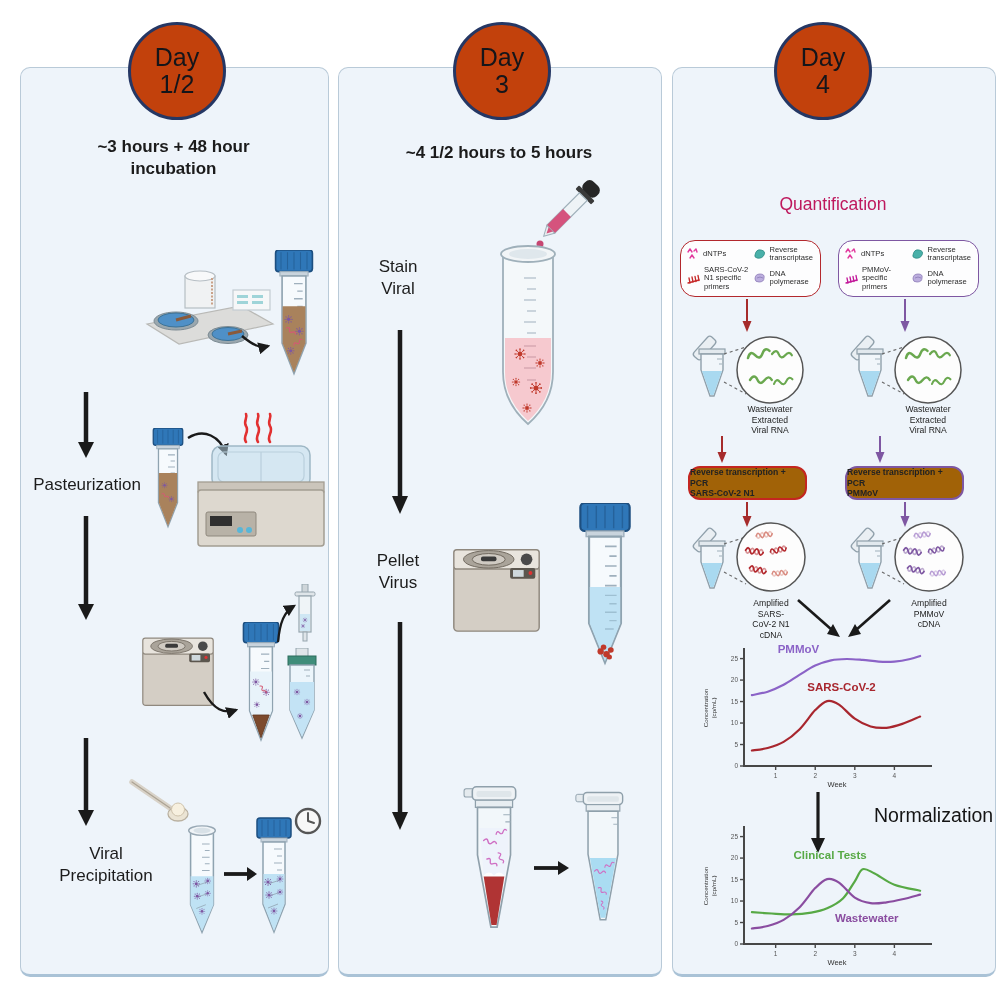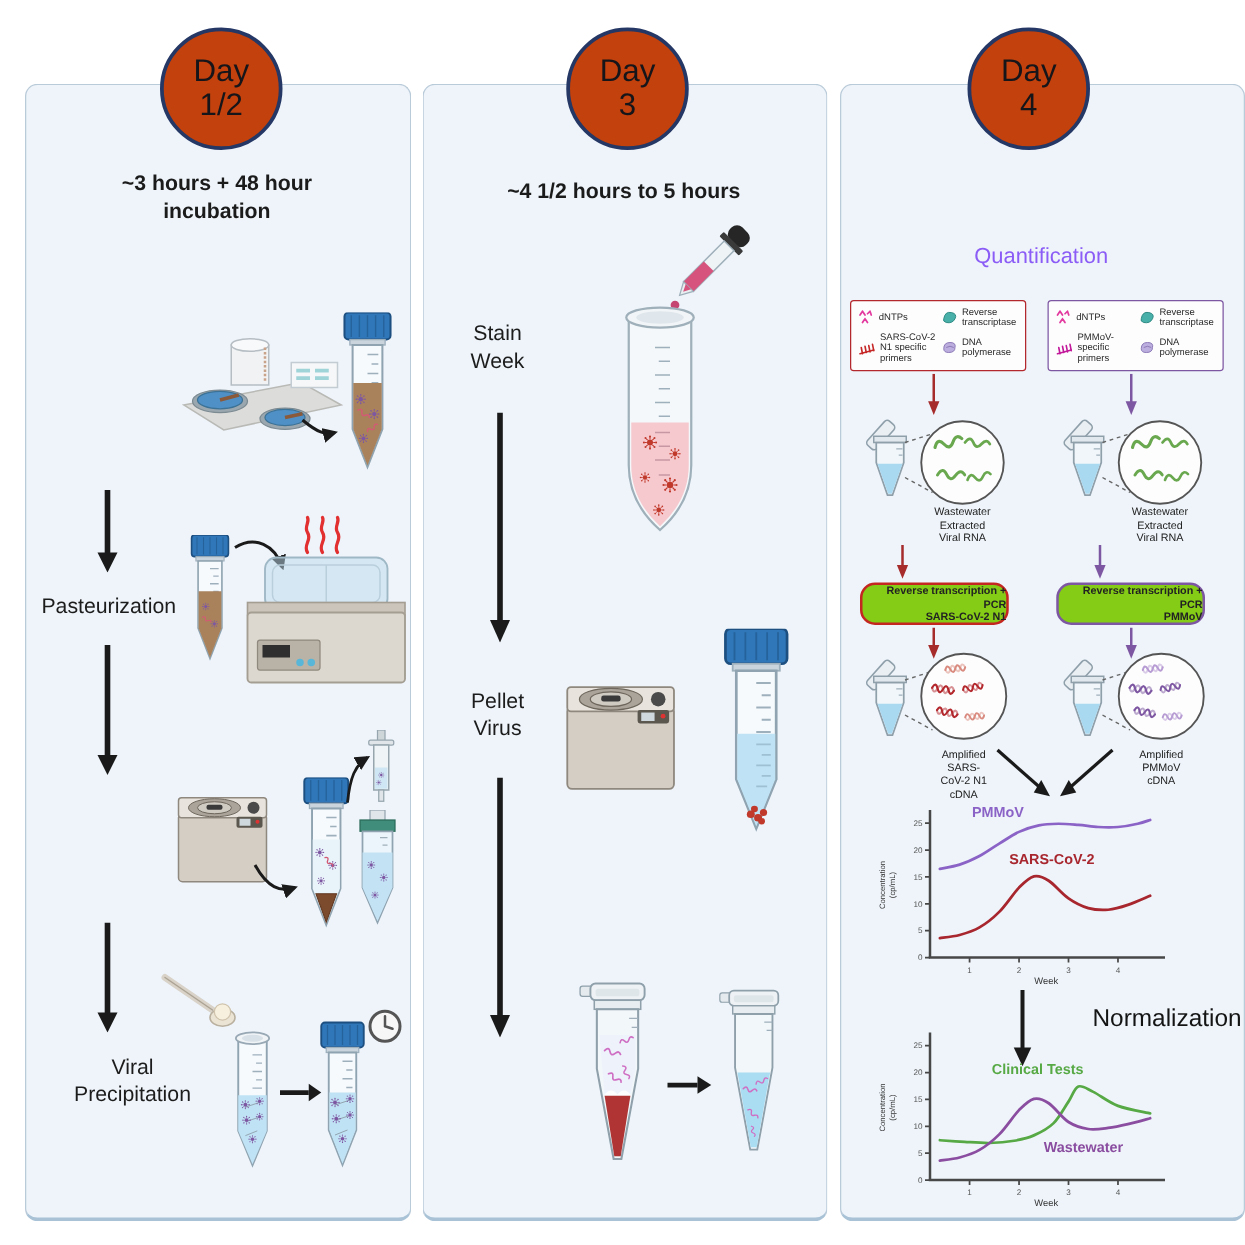--- a/index.html
+++ b/index.html
@@ -4,27 +4,27 @@
 <style>
   html,body{margin:0;padding:0;background:#ffffff;}
   #stage{position:relative;width:996px;height:996px;background:#fff;font-family:"Liberation Sans",sans-serif;overflow:hidden;}
   .abs{position:absolute;}
   .panel{position:absolute;background:#eef4fa;border:1.6px solid #b9cad8;border-bottom:3px solid #a9c2d6;border-radius:10px;}
   .badge{position:absolute;width:92px;height:92px;border-radius:50%;background:#c2410c;border:3px solid #253764;
          display:flex;align-items:center;justify-content:center;text-align:center;font-size:25px;line-height:1.08;color:#15151a;z-index:5;}
   .pre{white-space:pre-line;}
   .duration{position:absolute;font-weight:bold;font-size:17px;color:#1b1b1b;text-align:center;line-height:1.3;}
   .step{position:absolute;font-size:17px;color:#1c1c1c;text-align:center;line-height:1.3;}
-  .subtitle{position:absolute;font-size:17.5px;color:#8b5cf6;text-align:center;}
-  .rbox{position:absolute;background:#fdfdfe;border:1.8px solid #999;border-radius:3px;display:grid;
+  .subtitle{position:absolute;font-size:17.5px;color:#be185d;text-align:center;}
+  .rbox{position:absolute;background:#fdfdfe;border:1.8px solid #999;border-radius:15px;display:grid;
         grid-template-columns:1fr 1fr;gap:1px 2px;padding:4px 5px;box-sizing:border-box;}
   .ritem{display:flex;align-items:center;gap:3px;}
   .ritem .lbl{font-size:7.6px;line-height:1.12;color:#2b2b2b;}
-  .pcrbox{position:absolute;background:#84cc16;border:2.2px solid #999;border-radius:12px;display:flex;align-items:center;justify-content:center;
-          text-align:right;font-weight:bold;font-size:8.6px;line-height:1.25;color:#222;box-sizing:border-box;}
+  .pcrbox{position:absolute;background:#a16207;border:2.2px solid #999;border-radius:12px;display:flex;align-items:center;justify-content:center;
+          text-align:left;font-weight:bold;font-size:8.6px;line-height:1.25;color:#222;box-sizing:border-box;}
   .smallcap{position:absolute;font-size:8.6px;line-height:1.25;color:#222;text-align:center;}
   .normtext{position:absolute;font-size:19.5px;color:#141414;}
   svg{display:block;}
 </style>
 </head>
 <body>
 
 <div id="stage">
 
   <svg width="0" height="0" style="position:absolute">
@@ -272,21 +272,21 @@
     <circle cx="15" cy="15" r="12" fill="#f7f7f7" stroke="#555" stroke-width="2.4"></circle>
     <path d="M15,15 L15,7 M15,15 L21,17" stroke="#555" stroke-width="2" stroke-linecap="round" fill="none"></path>
   </svg>
 
   <div class="panel" style="left:338px;top:67px;width:322px;height:906px;"></div>
   <div class="badge pre" style="left:453px;top:22px;">Day
 3</div>
   <div class="duration pre" style="left:348px;top:142px;width:302px;">~4 1/2 hours to 5 hours</div>
 
   <div class="step pre" style="left:356px;top:256px;width:84px;">Stain
-Week</div>
+Viral</div>
 
   <svg class="abs" style="left:492px;top:178px;" width="120" height="92">
     <g transform="translate(104,6) rotate(45)">
       <rect x="-9" y="0" width="18" height="14" rx="6" fill="#262626"></rect>
       <rect x="-11" y="13" width="22" height="5" rx="1" fill="#3a3a3a"></rect>
       <rect x="-5.5" y="18" width="11" height="46" fill="#eef3f6" stroke="#9fb0ba" stroke-width="1.2"></rect>
       <rect x="-5.5" y="41" width="11" height="23" fill="#d5537d"></rect>
       <polygon points="-5.5,64 5.5,64 0,74" fill="#e9eef1" stroke="#9fb0ba" stroke-width="1"></polygon>
       <polygon points="-3,64 3,64 0,70" fill="#d5537d"></polygon>
     </g>

